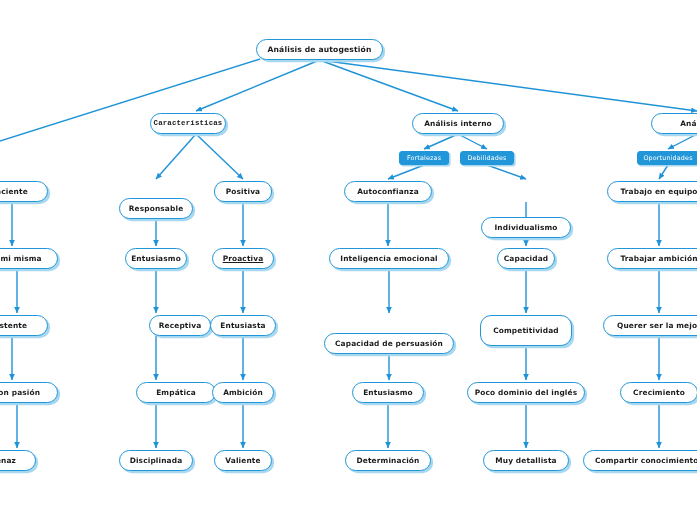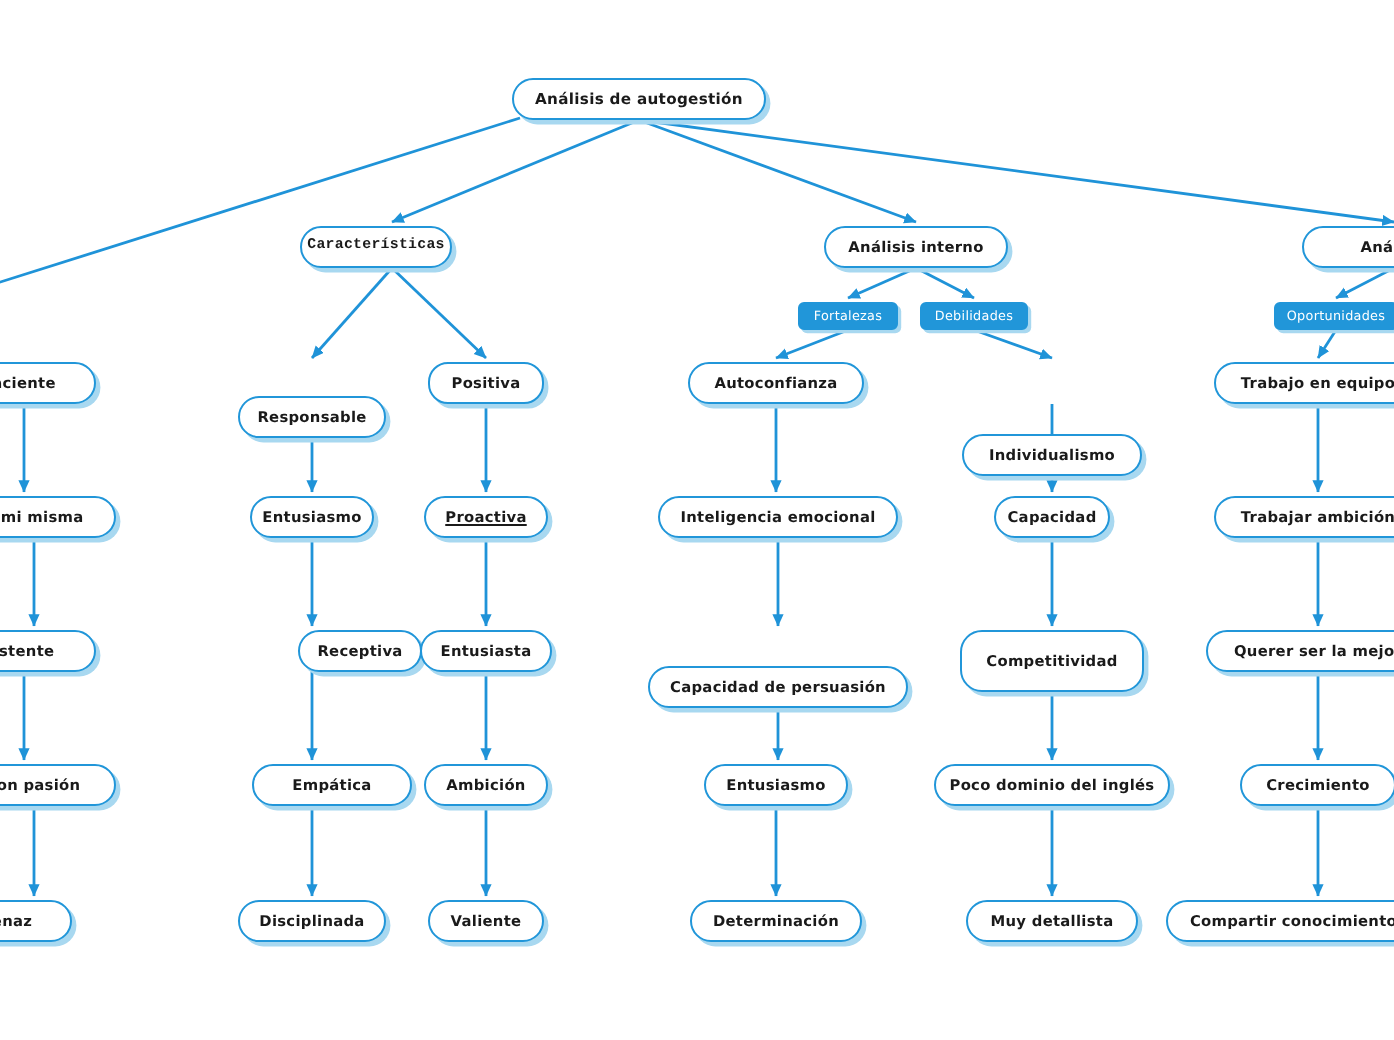--- a/index.html
+++ b/index.html
@@ -154,21 +154,21 @@
       </div>
       <div class="node " style="left: 119px; top: 198px; width: 74px; height: 21px;">
         <span class="node-label">Responsable</span>
       </div>
       <div class="node " style="left: 125px; top: 248px; width: 62px; height: 21px;">
         <span class="node-label">Entusiasmo</span>
       </div>
       <div class="node " style="left: 125px; top: 315px; width: 62px; height: 21px; margin-left: 24px;">
         <span class="node-label">Receptiva</span>
       </div>
-      <div class="node " style="left: 126px; top: 382px; width: 80px; height: 21px;">
+      <div class="node " style="left: 136px; top: 382px; width: 80px; height: 21px;">
         <span class="node-label">Empática</span>
       </div>
       <div class="node " style="left: 119px; top: 450px; width: 74px; height: 21px;">
         <span class="node-label">Disciplinada</span>
       </div>
       <div class="node " style="left: 214px; top: 181px; width: 58px; height: 21px; border-radius: 10px;">
         <span class="node-label">Positiva</span>
       </div>
       <div class="node " style="left: 212px; top: 248px; width: 62px; height: 21px; text-decoration: underline;">
         <span class="node-label">Proactiva</span>

